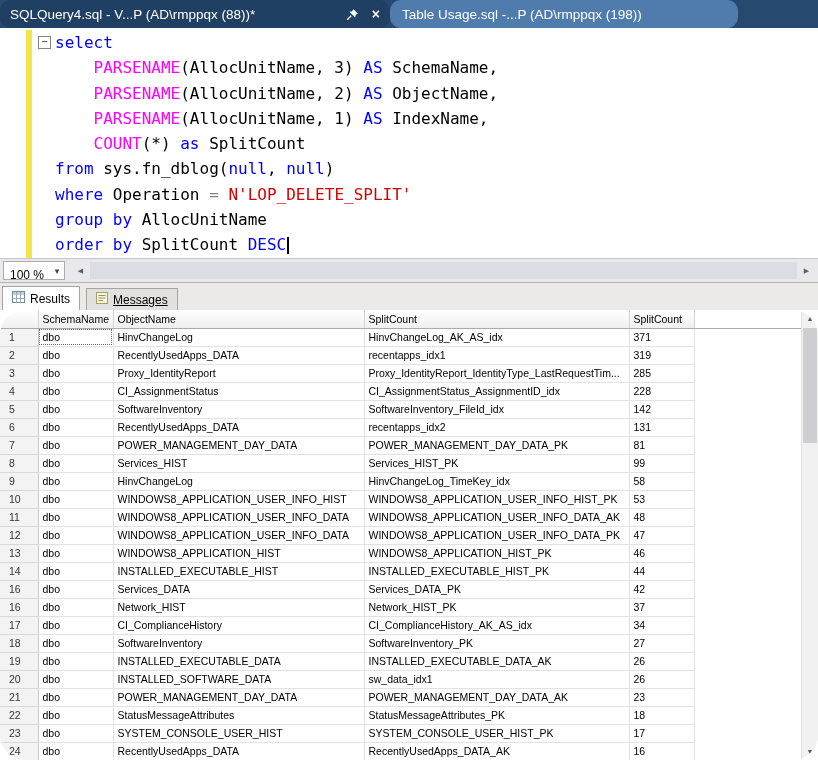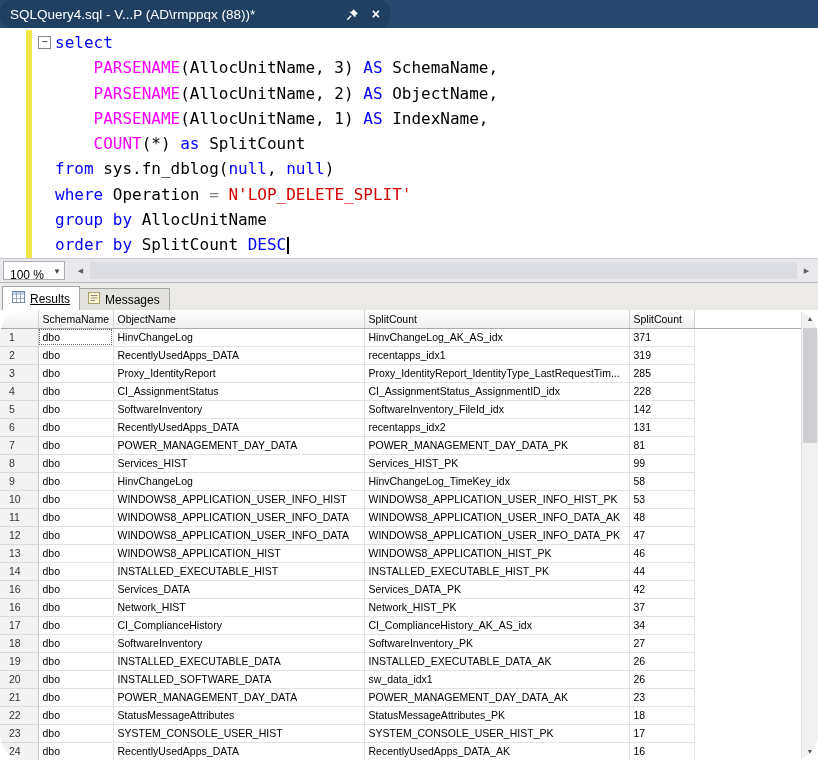--- a/index.html
+++ b/index.html
@@ -33,22 +33,22 @@
   .hs-arrow.left{left:72px;}
   .hs-arrow.right{right:3px;}
   .hs-track{position:absolute;left:90px;right:21px;top:2px;height:19px;}
   .hs-thumb{position:absolute;left:0;top:1px;height:17px;width:100%;background:#dcdde2;}
 
   
   .rtabs{position:absolute;top:282px;left:0;width:818px;height:28px;background:#eceae6;border-top:1px solid #b5b5b5;box-sizing:border-box;}
   .rtab{position:absolute;bottom:0;height:22px;display:flex;align-items:center;gap:5px;padding:0 9px;
     font-size:12px;color:#000;border:1px solid #a5a5a5;border-bottom:none;background:#e3e1dd;box-sizing:border-box;}
   .rtab.active{background:#fff;z-index:2;height:24px;}
-  .rtab.t1{left:2px;text-decoration:underline;}
-  .rtab.t2{left:78px;}
+  .rtab.t1{left:2px;}
+  .rtab.t2{left:86px;text-decoration:underline;}
 
   
   .grid{position:absolute;top:310px;left:0;width:818px;height:450px;background:#fff;overflow:hidden;border-radius:25px;}
   #grid-table{border-collapse:collapse;table-layout:fixed;width:801px;font-family:"Liberation Sans",sans-serif;font-size:10.5px;}
   #grid-table th{height:18px;box-sizing:border-box;background:linear-gradient(#ffffff,#efefef);
     border-right:1px solid #d2d2d2;border-bottom:1px solid #ababab;font-weight:normal;text-align:left;
     padding:0 0 0 4px;white-space:nowrap;overflow:hidden;}
   #grid-table th.filler-h{background:#fff;border-right:none;}
   #grid-table td{height:18px;box-sizing:border-box;border-right:1px solid #e2e2e2;border-bottom:1px solid #e2e2e2;
     padding:0 0 0 4px;white-space:nowrap;overflow:hidden;color:#000;}
@@ -72,20 +72,23 @@
     <div class="tab active">
       <span class="tab-title">SQLQuery4.sql - V...P (AD\rmppqx (88))*</span>
       <span class="pin-icon">
         <svg width="13" height="13" viewBox="0 0 13 13">
           <path d="M7.5 1.2 L11.8 5.5 L9.6 7.2 L9.2 9.6 L3.4 3.8 L5.8 3.4 Z" fill="#ffffff"></path>
           <line x1="1.2" y1="11.8" x2="5.2" y2="7.8" stroke="#ffffff" stroke-width="1.4"></line>
         </svg>
       </span>
       <span class="close-icon">×</span>
     </div>
+    <div class="tab inactive">
+      <span class="tab-title">Table Usage.sql -...P (AD\rmppqx (198))</span>
+    </div>
   </header>
 
   <section class="editor">
     <div class="change-strip" style="background: rgb(243, 230, 74);"></div>
     <div class="collapse-box">−</div>
     <div class="code" id="code"><div class="code-line"><span style="color: rgb(0, 0, 255);">select</span></div><div class="code-line"><span style="color: rgb(0, 0, 0);">    </span><span style="color: rgb(255, 0, 255);">PARSENAME</span><span style="color: rgb(0, 0, 0);">(AllocUnitName, 3) </span><span style="color: rgb(0, 0, 255);">AS</span><span style="color: rgb(0, 0, 0);"> SchemaName,</span></div><div class="code-line"><span style="color: rgb(0, 0, 0);">    </span><span style="color: rgb(255, 0, 255);">PARSENAME</span><span style="color: rgb(0, 0, 0);">(AllocUnitName, 2) </span><span style="color: rgb(0, 0, 255);">AS</span><span style="color: rgb(0, 0, 0);"> ObjectName,</span></div><div class="code-line"><span style="color: rgb(0, 0, 0);">    </span><span style="color: rgb(255, 0, 255);">PARSENAME</span><span style="color: rgb(0, 0, 0);">(AllocUnitName, 1) </span><span style="color: rgb(0, 0, 255);">AS</span><span style="color: rgb(0, 0, 0);"> IndexName,</span></div><div class="code-line"><span style="color: rgb(0, 0, 0);">    </span><span style="color: rgb(255, 0, 255);">COUNT</span><span style="color: rgb(0, 0, 0);">(*) </span><span style="color: rgb(0, 0, 255);">as</span><span style="color: rgb(0, 0, 0);"> SplitCount</span></div><div class="code-line"><span style="color: rgb(0, 0, 255);">from</span><span style="color: rgb(0, 0, 0);"> sys.fn_dblog(</span><span style="color: rgb(0, 0, 255);">null</span><span style="color: rgb(0, 0, 0);">, </span><span style="color: rgb(0, 0, 255);">null</span><span style="color: rgb(0, 0, 0);">)</span></div><div class="code-line"><span style="color: rgb(0, 0, 255);">where</span><span style="color: rgb(0, 0, 0);"> Operation </span><span style="color: rgb(128, 128, 128);">=</span><span style="color: rgb(0, 0, 0);"> </span><span style="color: rgb(212, 0, 0);">N'LOP_DELETE_SPLIT'</span></div><div class="code-line"><span style="color: rgb(0, 0, 255);">group by</span><span style="color: rgb(0, 0, 0);"> AllocUnitName</span></div><div class="code-line"><span style="color: rgb(0, 0, 255);">order by</span><span style="color: rgb(0, 0, 0);"> SplitCount </span><span style="color: rgb(0, 0, 255);">DESC</span><span class="caret"></span></div></div>
   </section>
 
   <div class="zoombar">
     <div class="zoom-combo">

